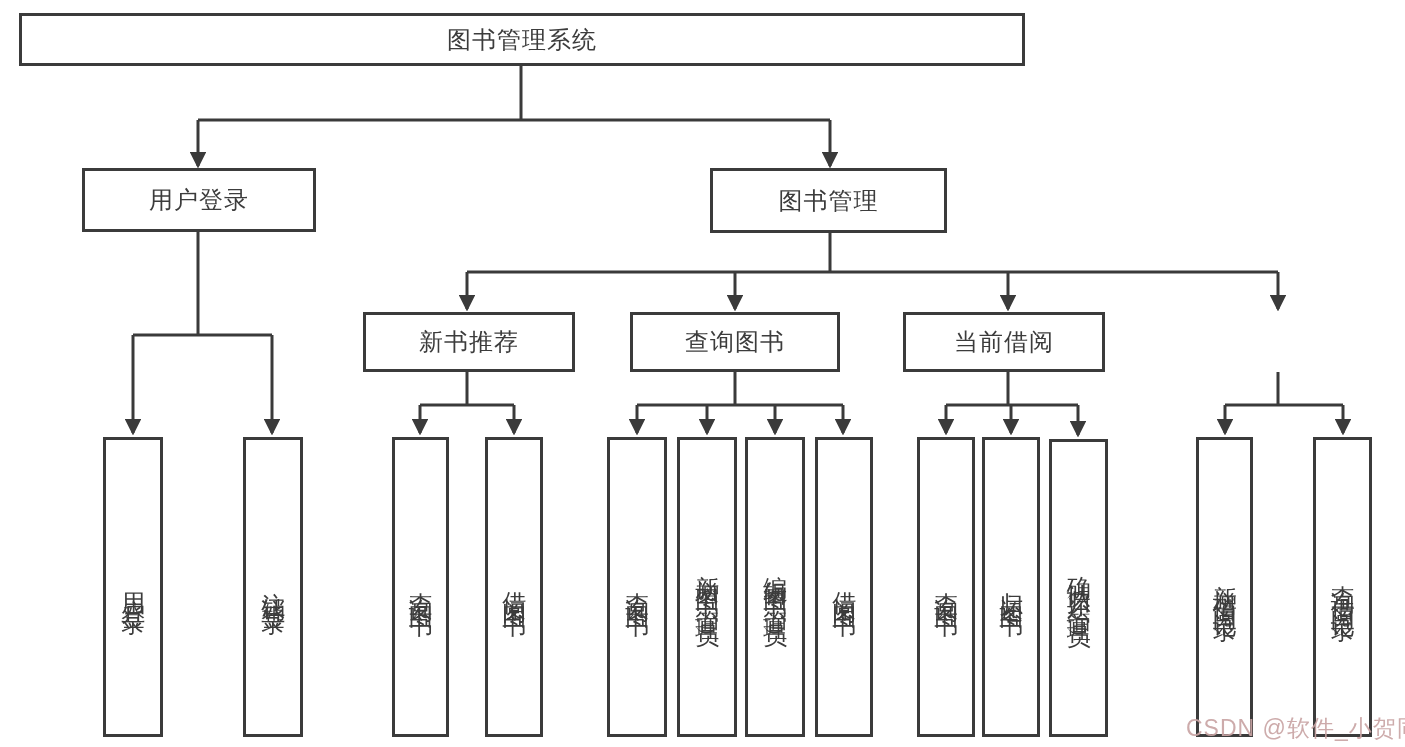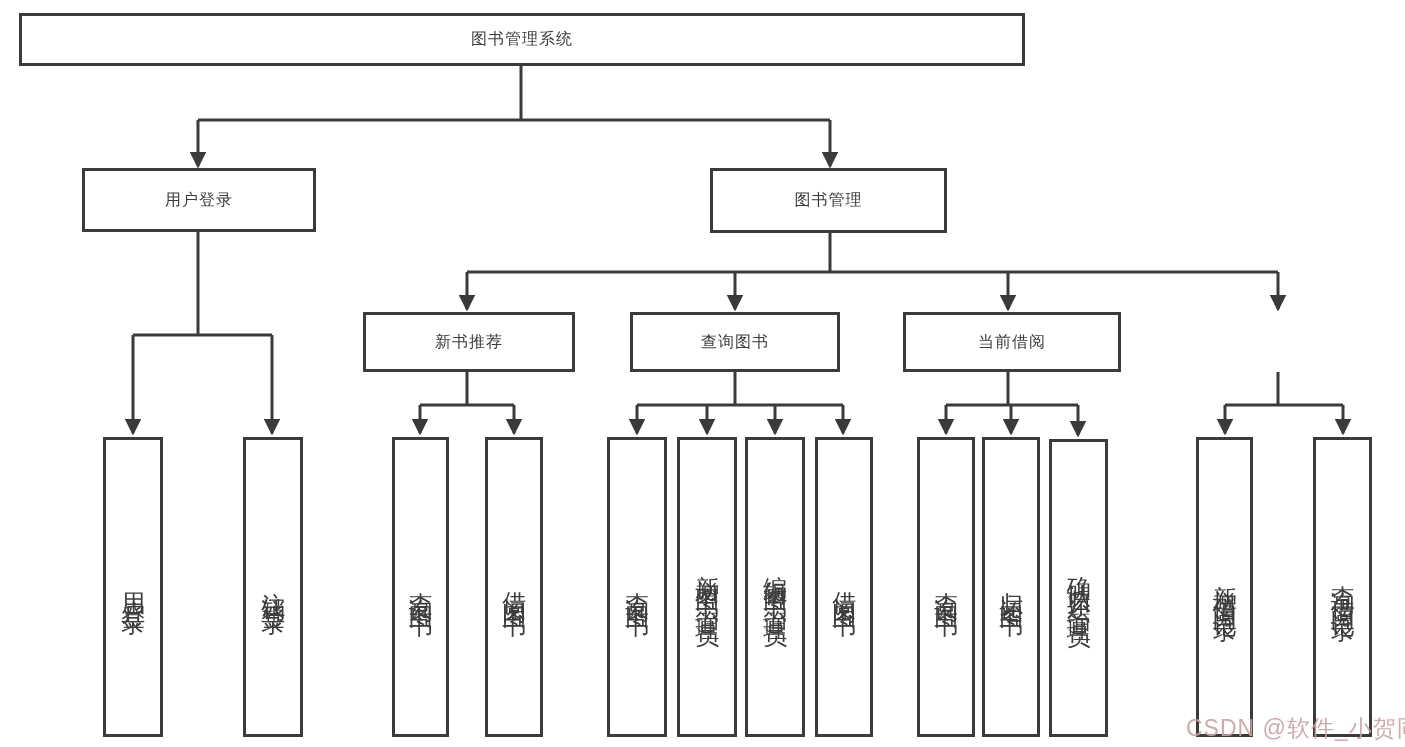--- a/index.html
+++ b/index.html
@@ -11,21 +11,21 @@
     overflow:hidden;
   }
   #wires{position:absolute;left:0;top:0;width:1405px;height:747px;}
   .node{
     position:absolute;
     box-sizing:border-box;
     border:3px solid #3b3b3b;
     background:#fff;
     display:flex;align-items:center;justify-content:center;
     color:#3c3c3c;
-    font-size:16px;
+    font-size:24px;
     letter-spacing:1px;
     z-index:2;
   }
   .leaf{
     position:absolute;
     box-sizing:border-box;
     border:3px solid #3b3b3b;
     background:#fff;
     display:flex;align-items:center;justify-content:center;
     color:#3c3c3c;
@@ -38,21 +38,21 @@
     letter-spacing:7px;
     line-height:1.1;
     white-space:nowrap;
   }
   
   #n-root        {left:19px;  top:13px;  width:1006px; height:53px;}
   #n-user-login  {left:82px;  top:168px; width:234px;  height:64px;}
   #n-book-mgmt   {left:710px; top:168px; width:237px;  height:65px;text-align:center;}
   #n-new-book    {left:363px; top:312px; width:212px;  height:60px;font-family:Liberation Mono, monospace;}
   #n-book-borrow {left:630px; top:312px; width:210px;  height:60px;}
-  #n-current     {left:903px; top:312px; width:218px;  height:60px;font-family:Liberation Serif, serif;}
+  #n-current     {left:903px; top:312px; width:202px;  height:60px;font-family:Liberation Serif, serif;}
   #n-records     {left:1172px;top:312px; width:213px;  height:60px;}
   
   #l-user-login   {left:103px; top:437px; width:60px; height:300px;}
   #l-logout       {left:243px; top:437px; width:60px; height:300px;}
   #l-query-1      {left:392px; top:437px; width:57px; height:300px;}
   #l-borrow-1     {left:485px; top:437px; width:58px; height:300px;}
   #l-query-2      {left:607px; top:437px; width:60px; height:300px;}
   #l-add-book     {left:677px; top:437px; width:60px; height:300px;}
   #l-edit-book    {left:745px; top:437px; width:60px; height:300px;}
   #l-borrow-2     {left:815px; top:437px; width:58px; height:300px;}

